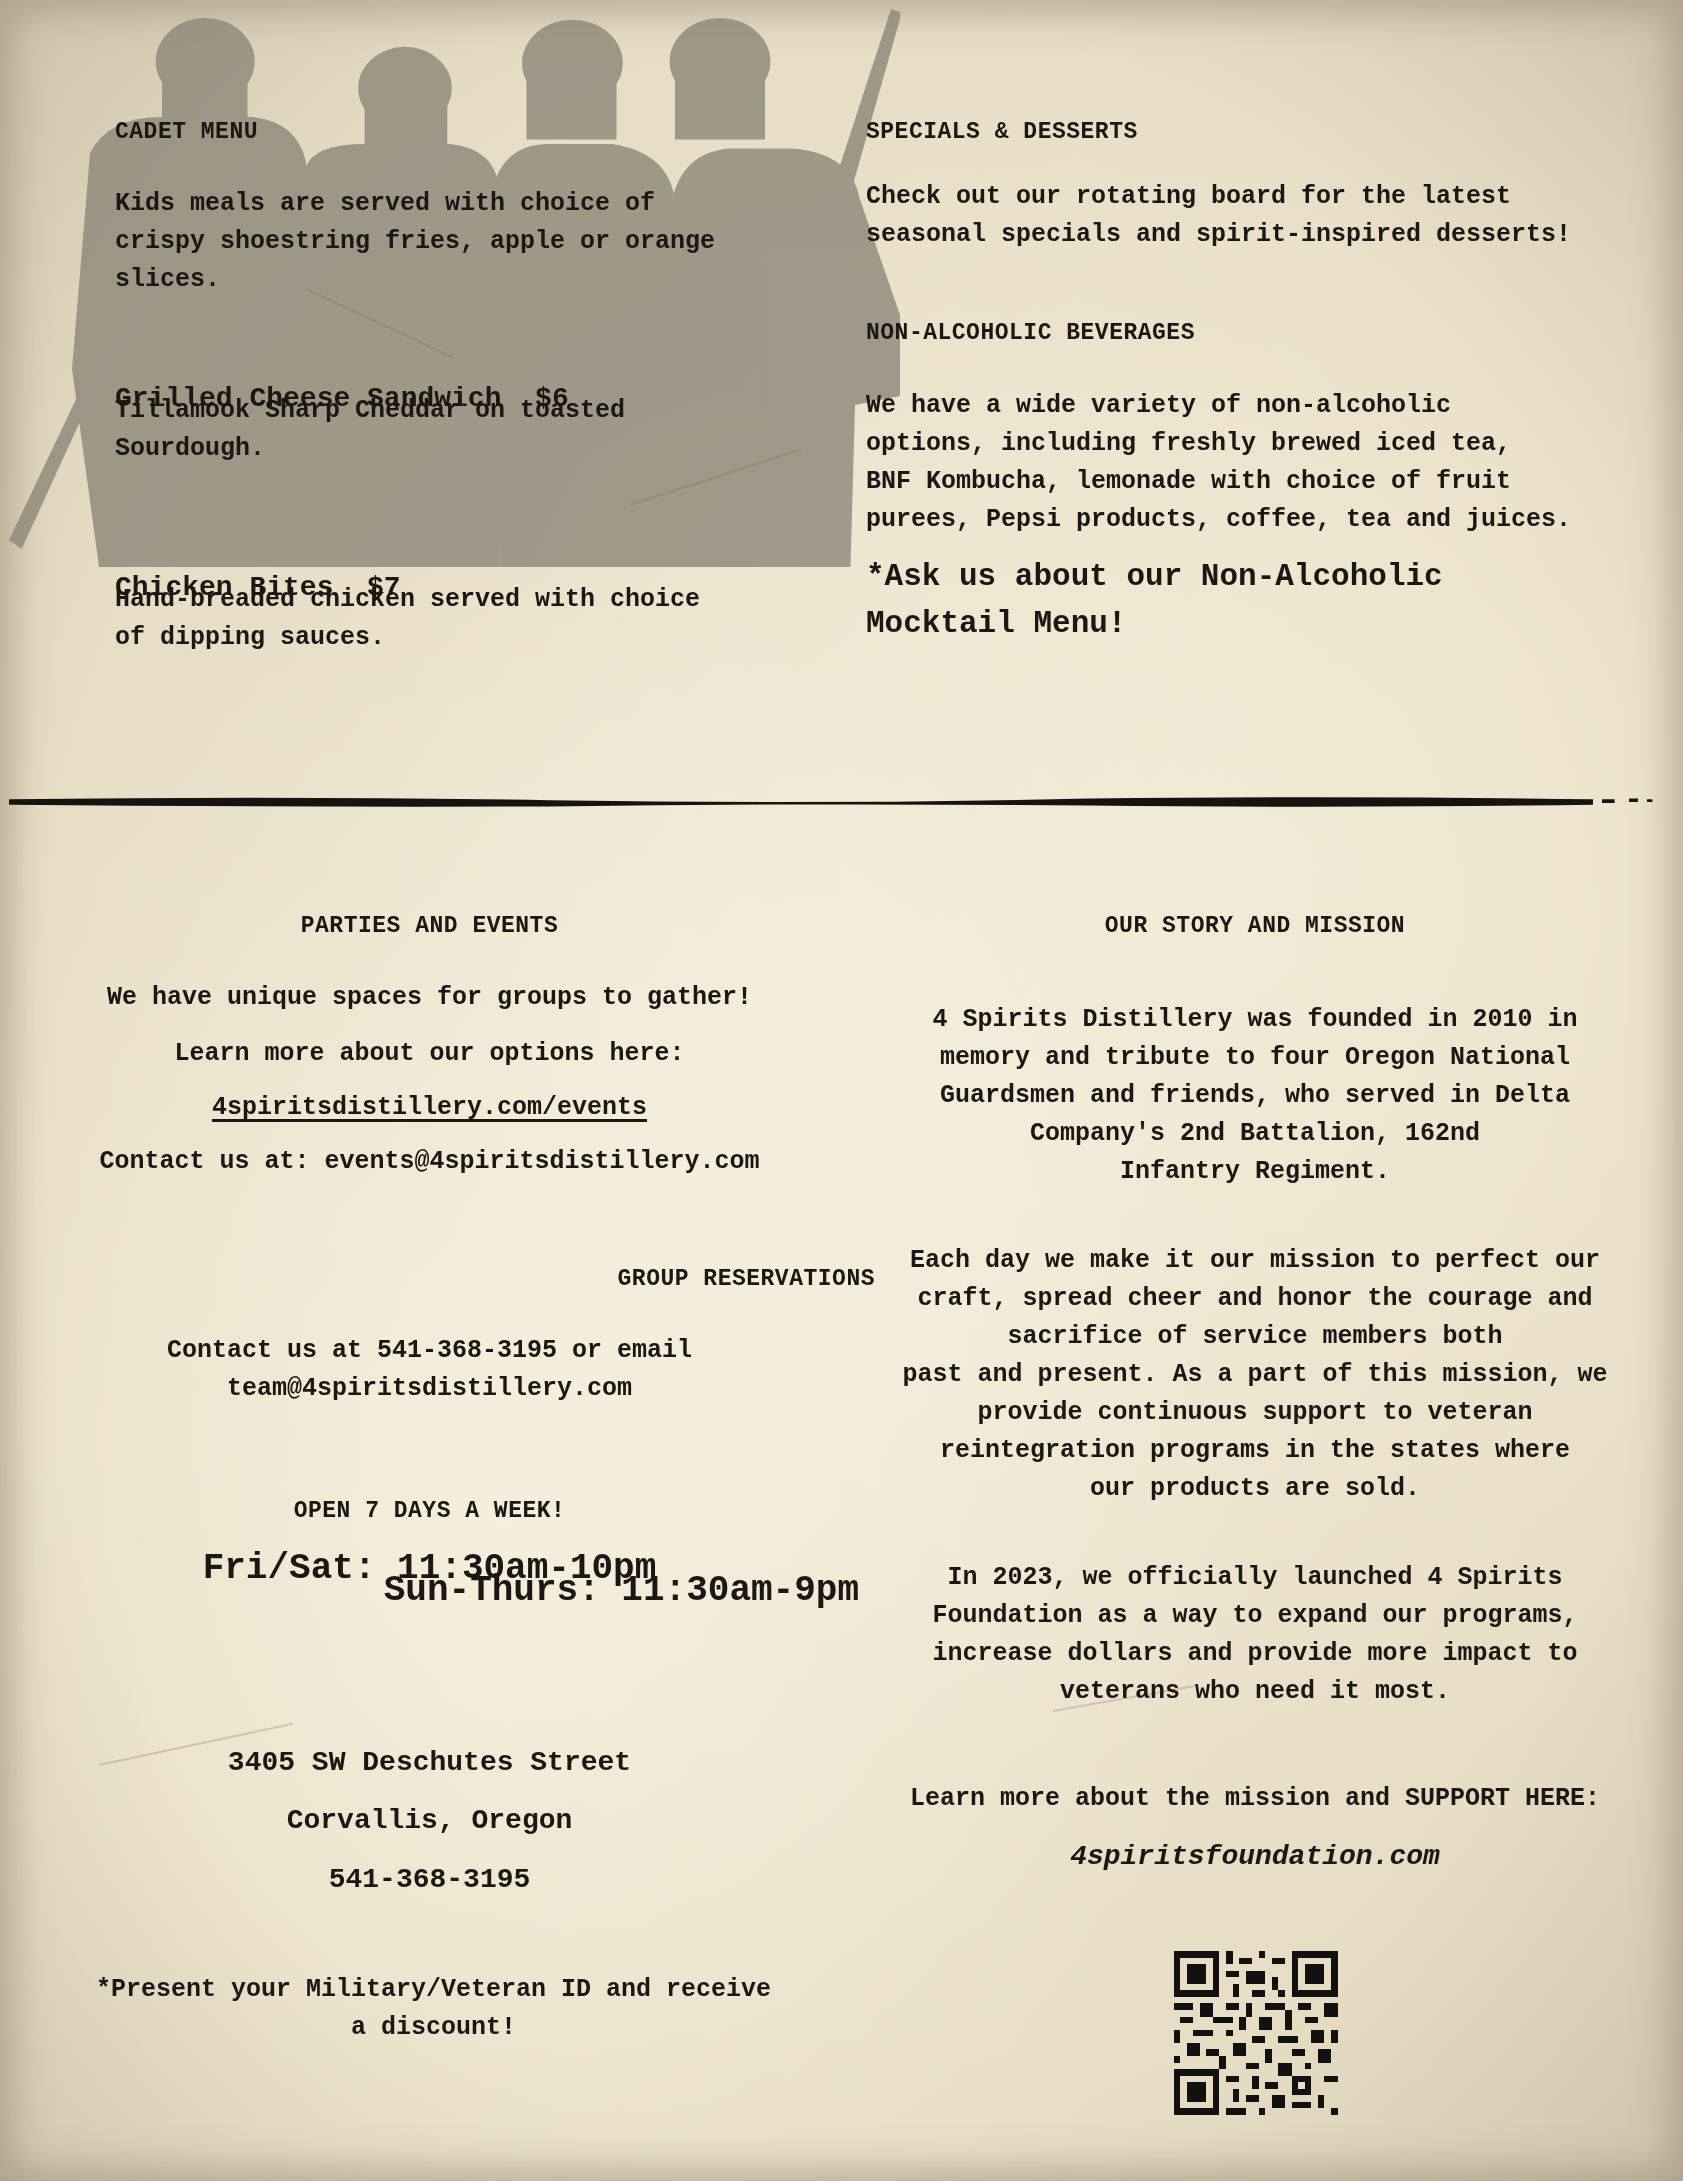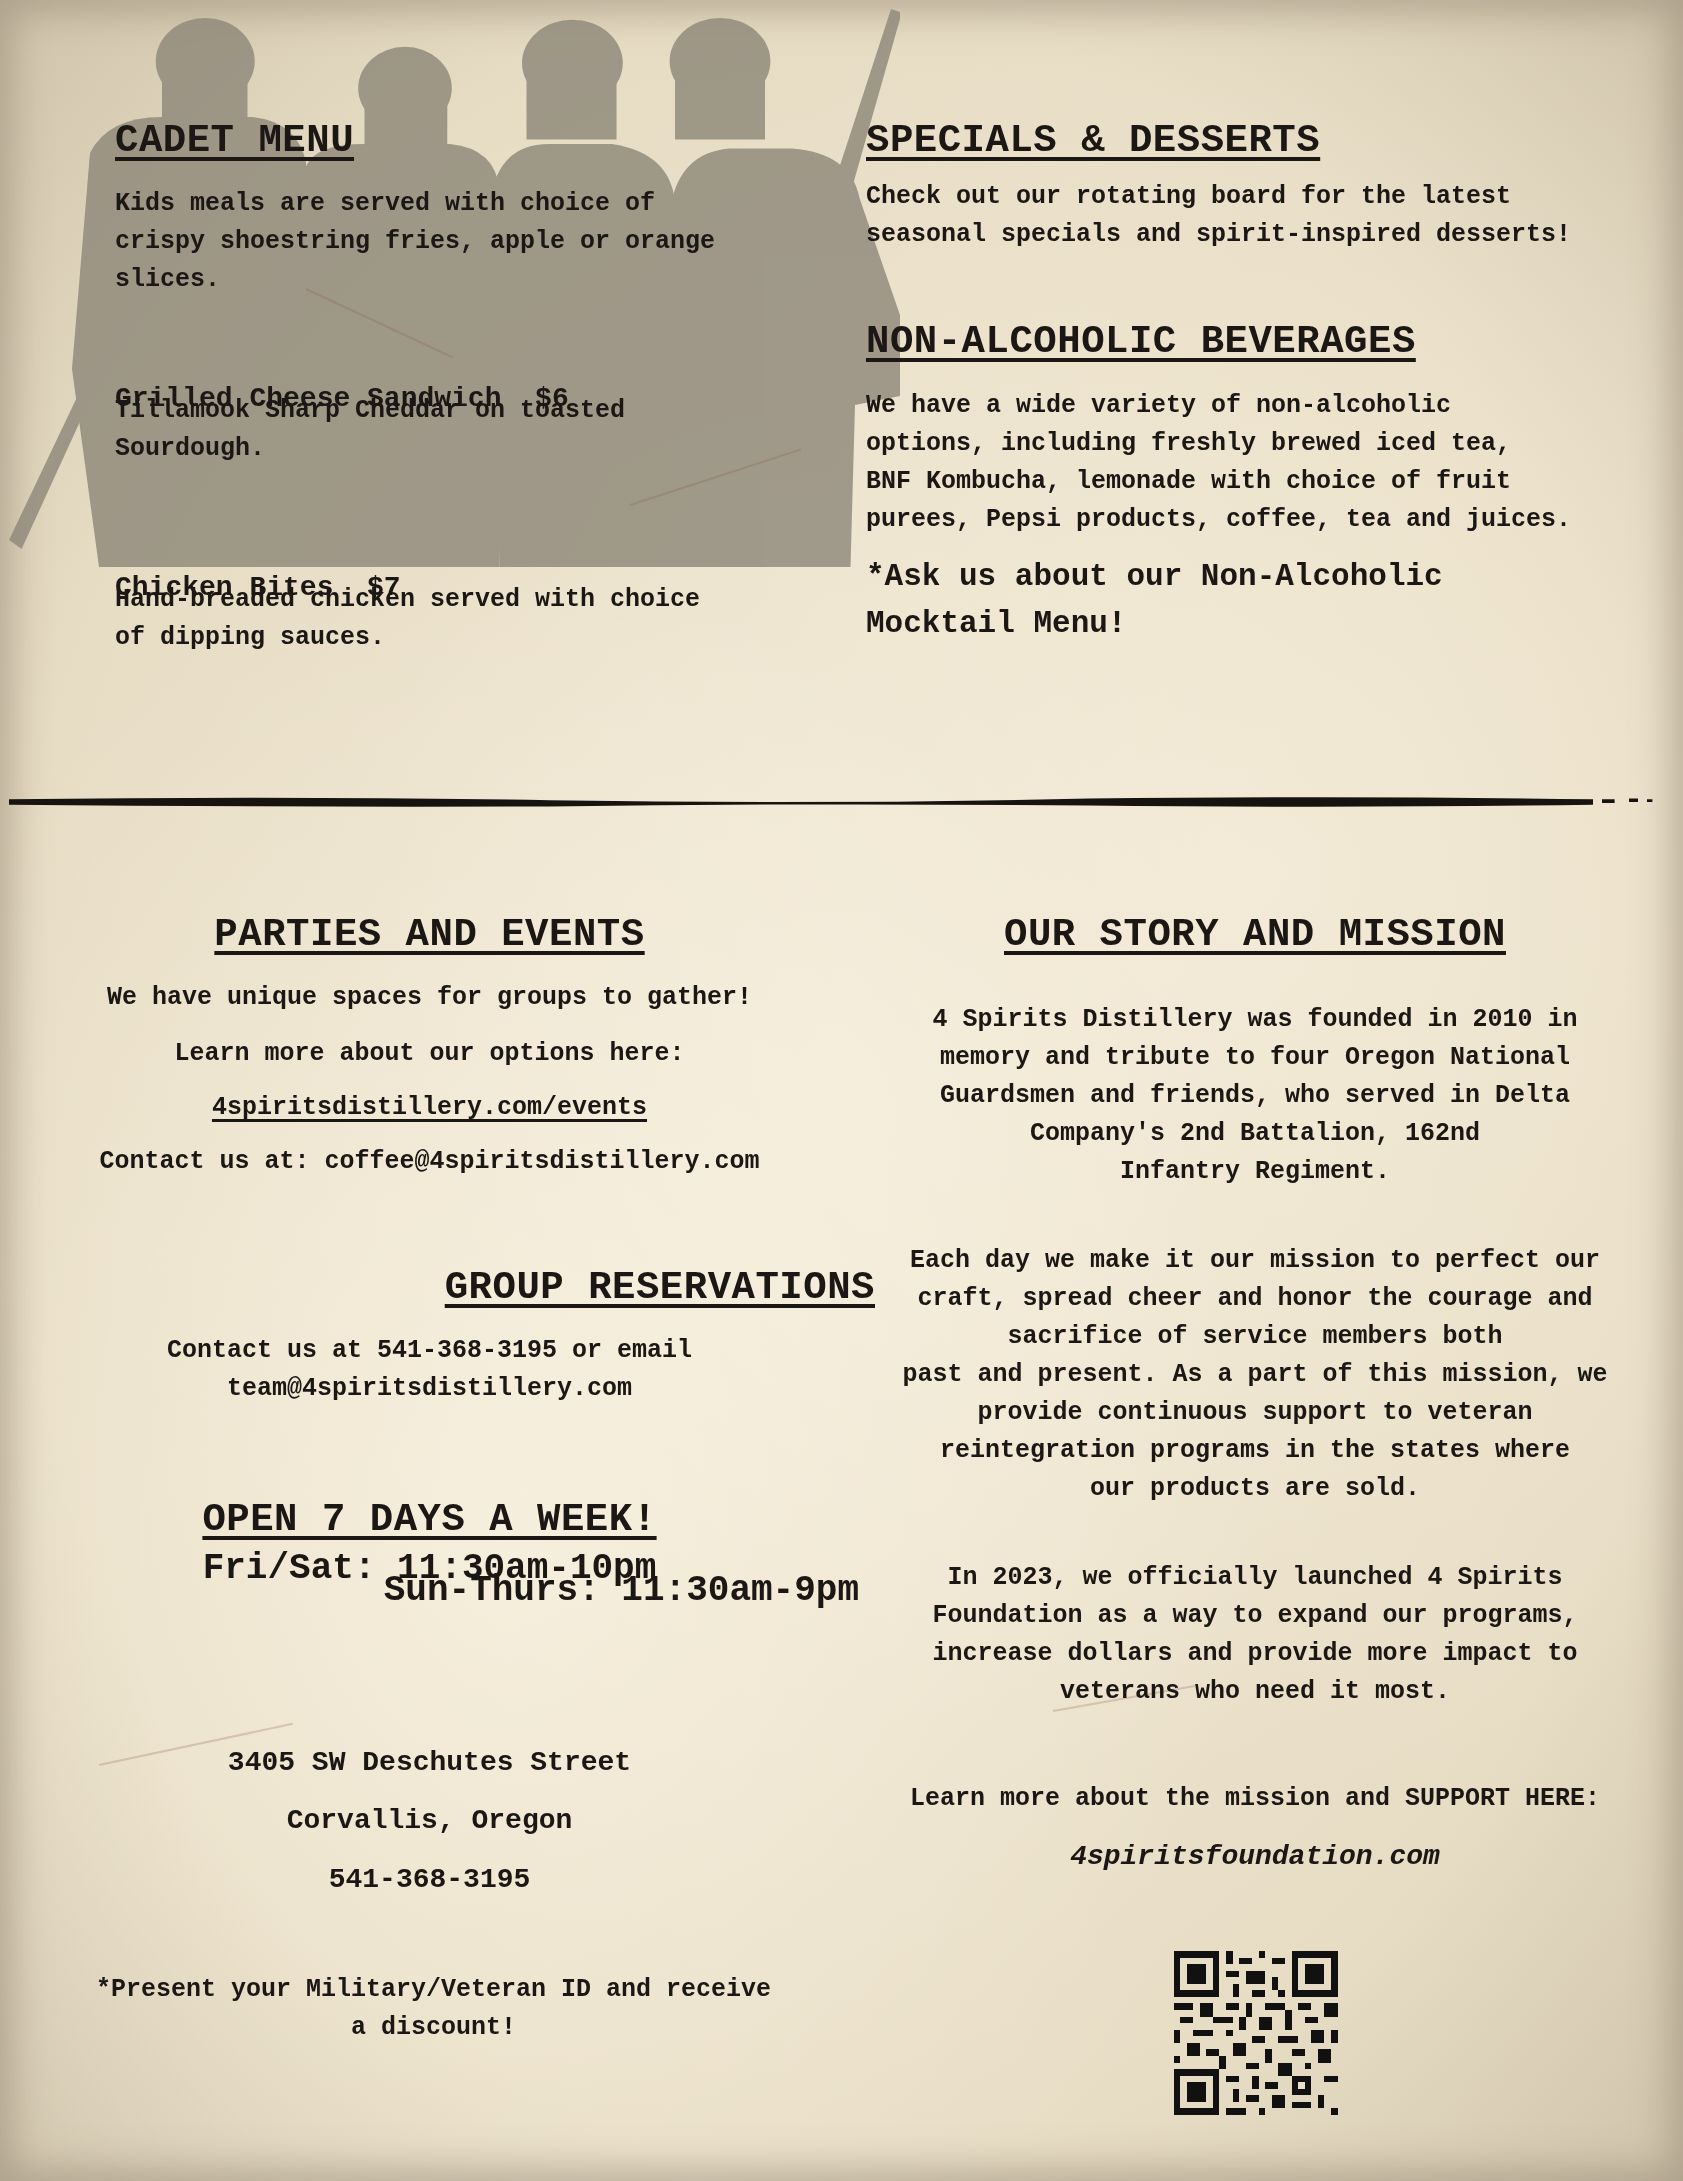--- a/index.html
+++ b/index.html
@@ -21,22 +21,21 @@
     content: ""; position: absolute; inset: 0;
     box-shadow: inset 0 0 36px 12.6px rgba(150,135,115,0.55);
     pointer-events: none;
   }
   
   .silhouettes { position: absolute; left: 9px; top: 9px; width: 891px; height: 567px; }
   .silhouettes svg { width: 100%; height: 100%; }
 
   .heading {
     font-weight: bold;
-    font-size: 39px;
-    text-decoration: underline;
+    font-size: 23px;
     text-decoration-thickness: 3.6px;
     text-underline-offset: 6.3px;
     letter-spacing: 0.5px;
     position: absolute;
     white-space: nowrap;
   }
   .txt { position: absolute; font-size: 25px; font-weight: bold; line-height: 38px; white-space: pre-line; }
   .center { text-align: center; }
   .divider {
     position: absolute; left: 9px; top: 794px; width: 1656px; height: 16px;
@@ -122,21 +121,21 @@
     <path d="M0 6 Q300 2 600 7 T1200 5 Q1500 2 1760 6 L1760 12 Q1500 16 1200 13 T600 14 Q300 15 0 12 Z" fill="#161310"></path>
     <path d="M1770 6 h14 v4 h-14z M1800 5 h10 v4 h-10z M1820 6 h6 v3 h-6z" fill="#161310"></path>
   </svg>
 </div>
 
 <section>
   <div class="heading center" style="left:0;width:859px;top:913px;">PARTIES AND EVENTS</div>
   <div class="txt center" style="left:0;width:859px;top:979px;">We have unique spaces for groups to gather!</div>
   <div class="txt center" style="left:0;width:859px;top:1035px;">Learn more about our options here:</div>
   <div class="txt center" style="left:0;width:859px;top:1089px;text-decoration:underline;text-decoration-thickness:2.7px;text-underline-offset:5.4px;">4spiritsdistillery.com/events</div>
-  <div class="txt center" style="left:0;width:859px;top:1143px;">Contact us at: coffee@4spiritsdistillery.com</div>
+  <div class="txt center" style="left:0;width:859px;top:1143px;">Contact us at: events@4spiritsdistillery.com</div>
 </section>
 
 <section>
   <div class="heading center" style="left:16px;width:859px;top:1266px;text-align:right;">GROUP RESERVATIONS</div>
   <div class="txt center" style="left:0;width:859px;top:1332px;">Contact us at 541-368-3195 or email
 team@4spiritsdistillery.com</div>
 </section>
 
 <section>
   <div class="heading center" style="left:0;width:859px;top:1498px;">OPEN 7 DAYS A WEEK!</div>

